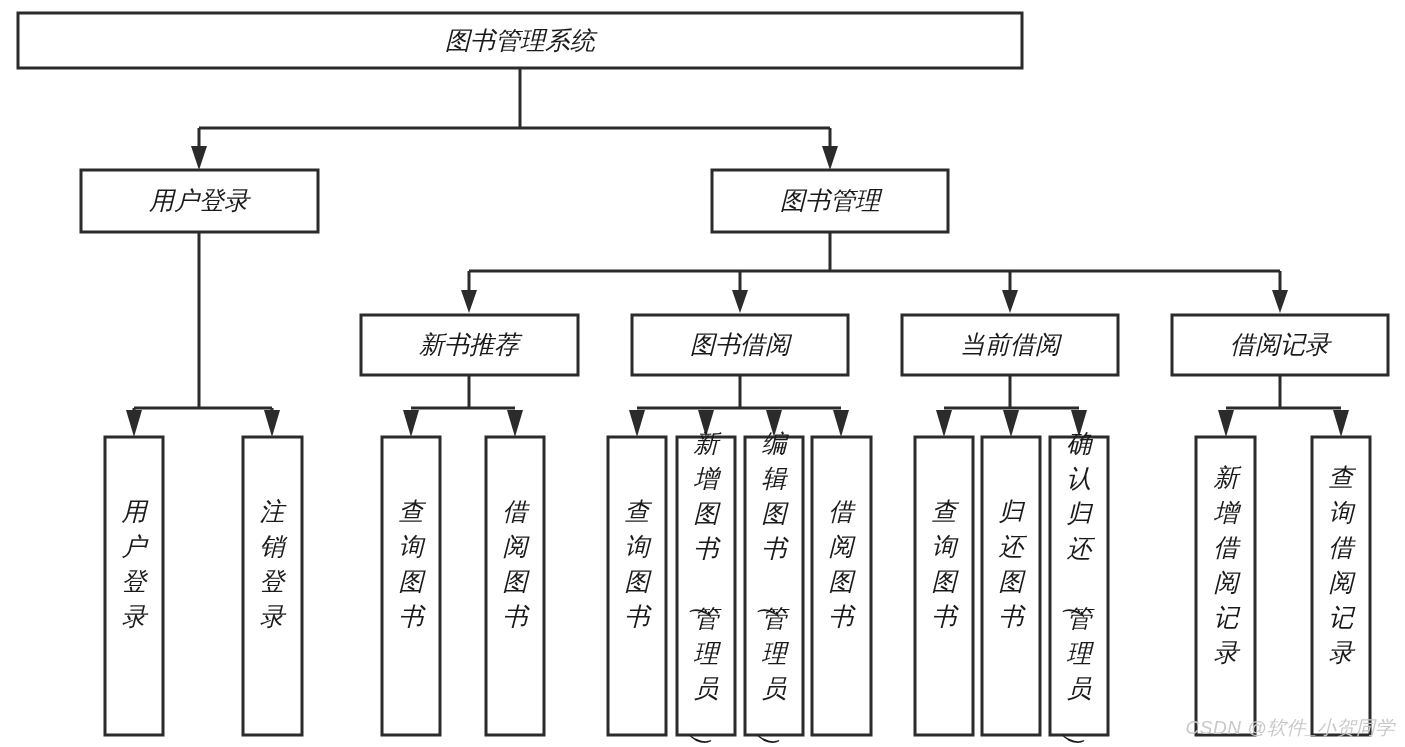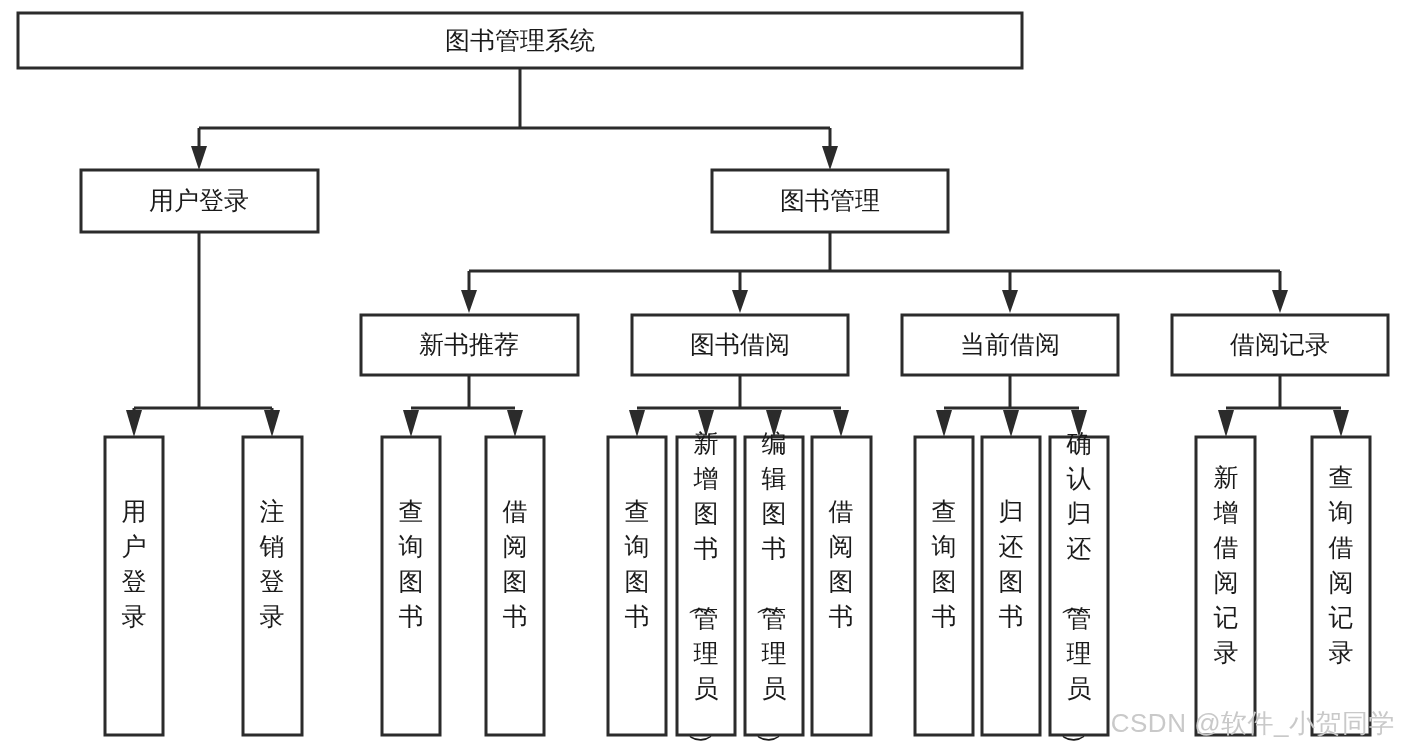--- a/index.html
+++ b/index.html
@@ -11,20 +11,21 @@
     width: 1405px;
     height: 747px;
     overflow: hidden;
     font-family: "Liberation Sans", "DejaVu Sans", sans-serif;
   }
   #diagram-root {
     position: relative;
     width: 1405px;
     height: 747px;
     background: #ffffff;
+    font-style: italic;
   }
   svg.diagram-canvas {
     position: absolute;
     left: 0;
     top: 0;
     width: 1405px;
     height: 747px;
   }
   .node-box {
     fill: #ffffff;
@@ -51,21 +52,21 @@
     font-family: "Liberation Sans", "DejaVu Sans", sans-serif;
     font-size: 25px;
     fill: #1a1a1a;
     text-anchor: middle;
   }
   .watermark-text {
     position: absolute;
     right: 10px;
     bottom: 6px;
     font-family: "Liberation Sans", "DejaVu Sans", sans-serif;
-    font-size: 26px;
+    font-size: 19px;
     color: #c9c9c9;
     white-space: nowrap;
     letter-spacing: 0.5px;
   }
 </style>
 </head>
 <body>
 
 <div id="diagram-root">
 

